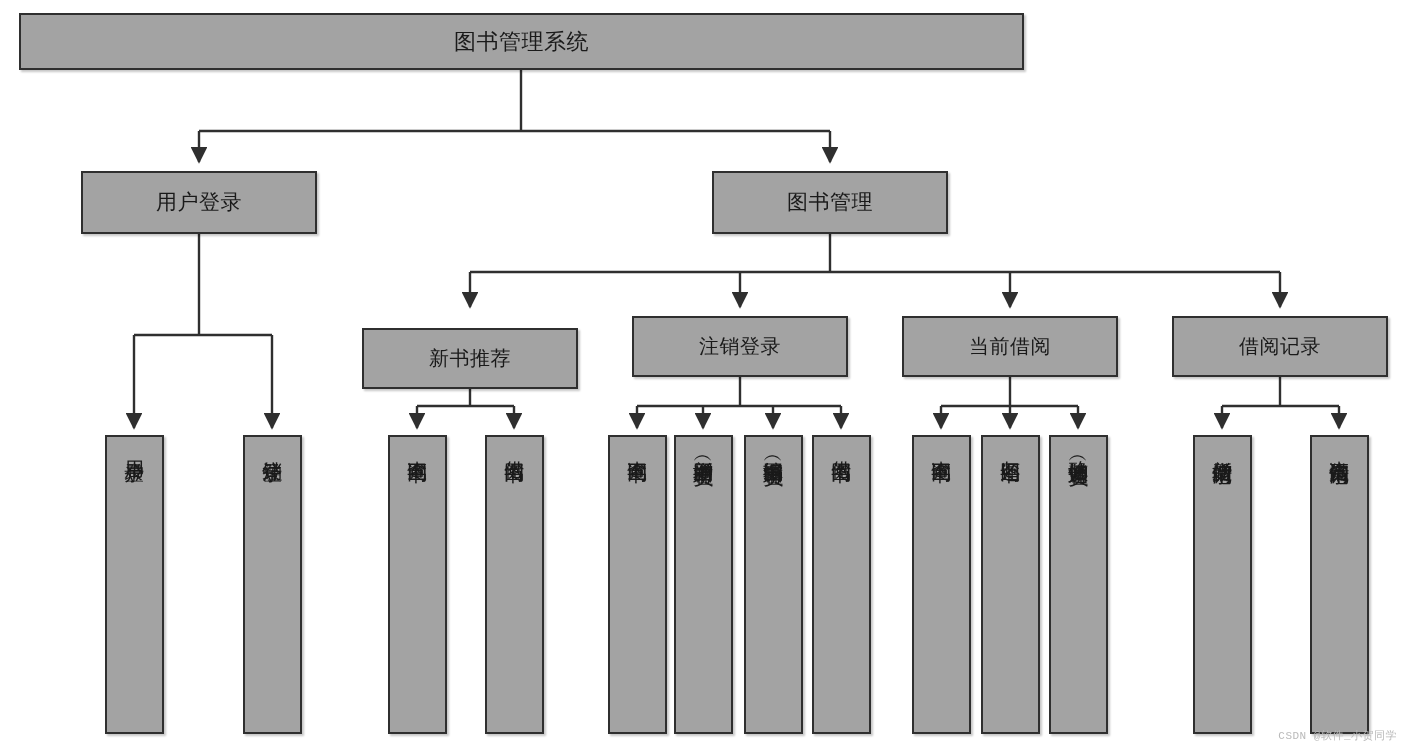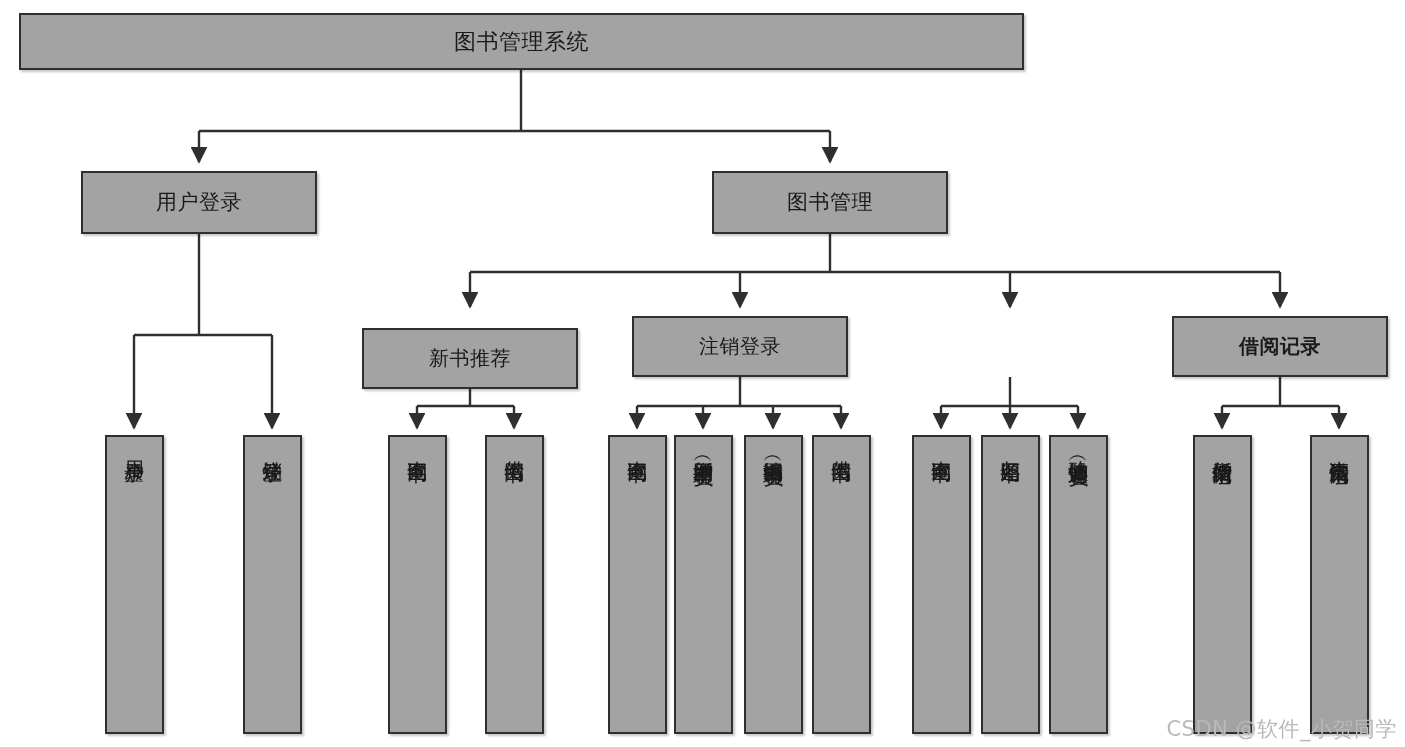--- a/index.html
+++ b/index.html
@@ -58,24 +58,25 @@
     writing-mode: vertical-rl;
     text-orientation: upright;
     white-space: normal;
     letter-spacing: 1px;
     max-height: 285px;
   }
   .watermark {
     position: absolute;
     right: 8px;
     bottom: 4px;
-    font-size: 21px;
+    font-size: 11px;
     color: #b9b9b9;
     letter-spacing: 0.5px;
     white-space: nowrap;
+    font-family: Liberation Mono, monospace;
   }
 </style>
 </head>
 <body>
 
 <div id="canvas">
 
   <svg id="edges" viewBox="0 0 1405 747">
     <defs>
       <marker id="arrow" viewBox="0 0 10 10" refX="9" refY="5" markerWidth="7" markerHeight="7" orient="auto-start-reverse">
@@ -136,21 +137,24 @@
   <div class="node level2" style="left:712px; top:171px; width:236px; height:63px;">
     <span class="node-label">图书管理</span>
   </div>
 
   <div class="node level3" style="left:362px; top:328px; width:216px; height:61px;">
     <span class="node-label">新书推荐</span>
   </div>
   <div class="node level3" style="left:632px; top:316px; width:216px; height:61px;">
     <span class="node-label">注销登录</span>
   </div>
-  <div class="node level3" style="left:1172px; top:316px; width:216px; height:61px;font-weight:bold;">
+  <div class="node level3" style="left:902px; top:316px; width:216px; height:61px;">
+    <span class="node-label">当前借阅</span>
+  </div>
+  <div class="node level3" style="left:1172px; top:316px; width:216px; height:61px;">
     <span class="node-label">借阅记录</span>
   </div>
 
   <div class="node leaf" style="left:105px; top:435px; width:59px; height:299px;">
     <span class="node-label">用户登录</span>
   </div>
   <div class="node leaf" style="left:243px; top:435px; width:59px; height:299px;">
     <span class="node-label">注销登录</span>
   </div>
 

